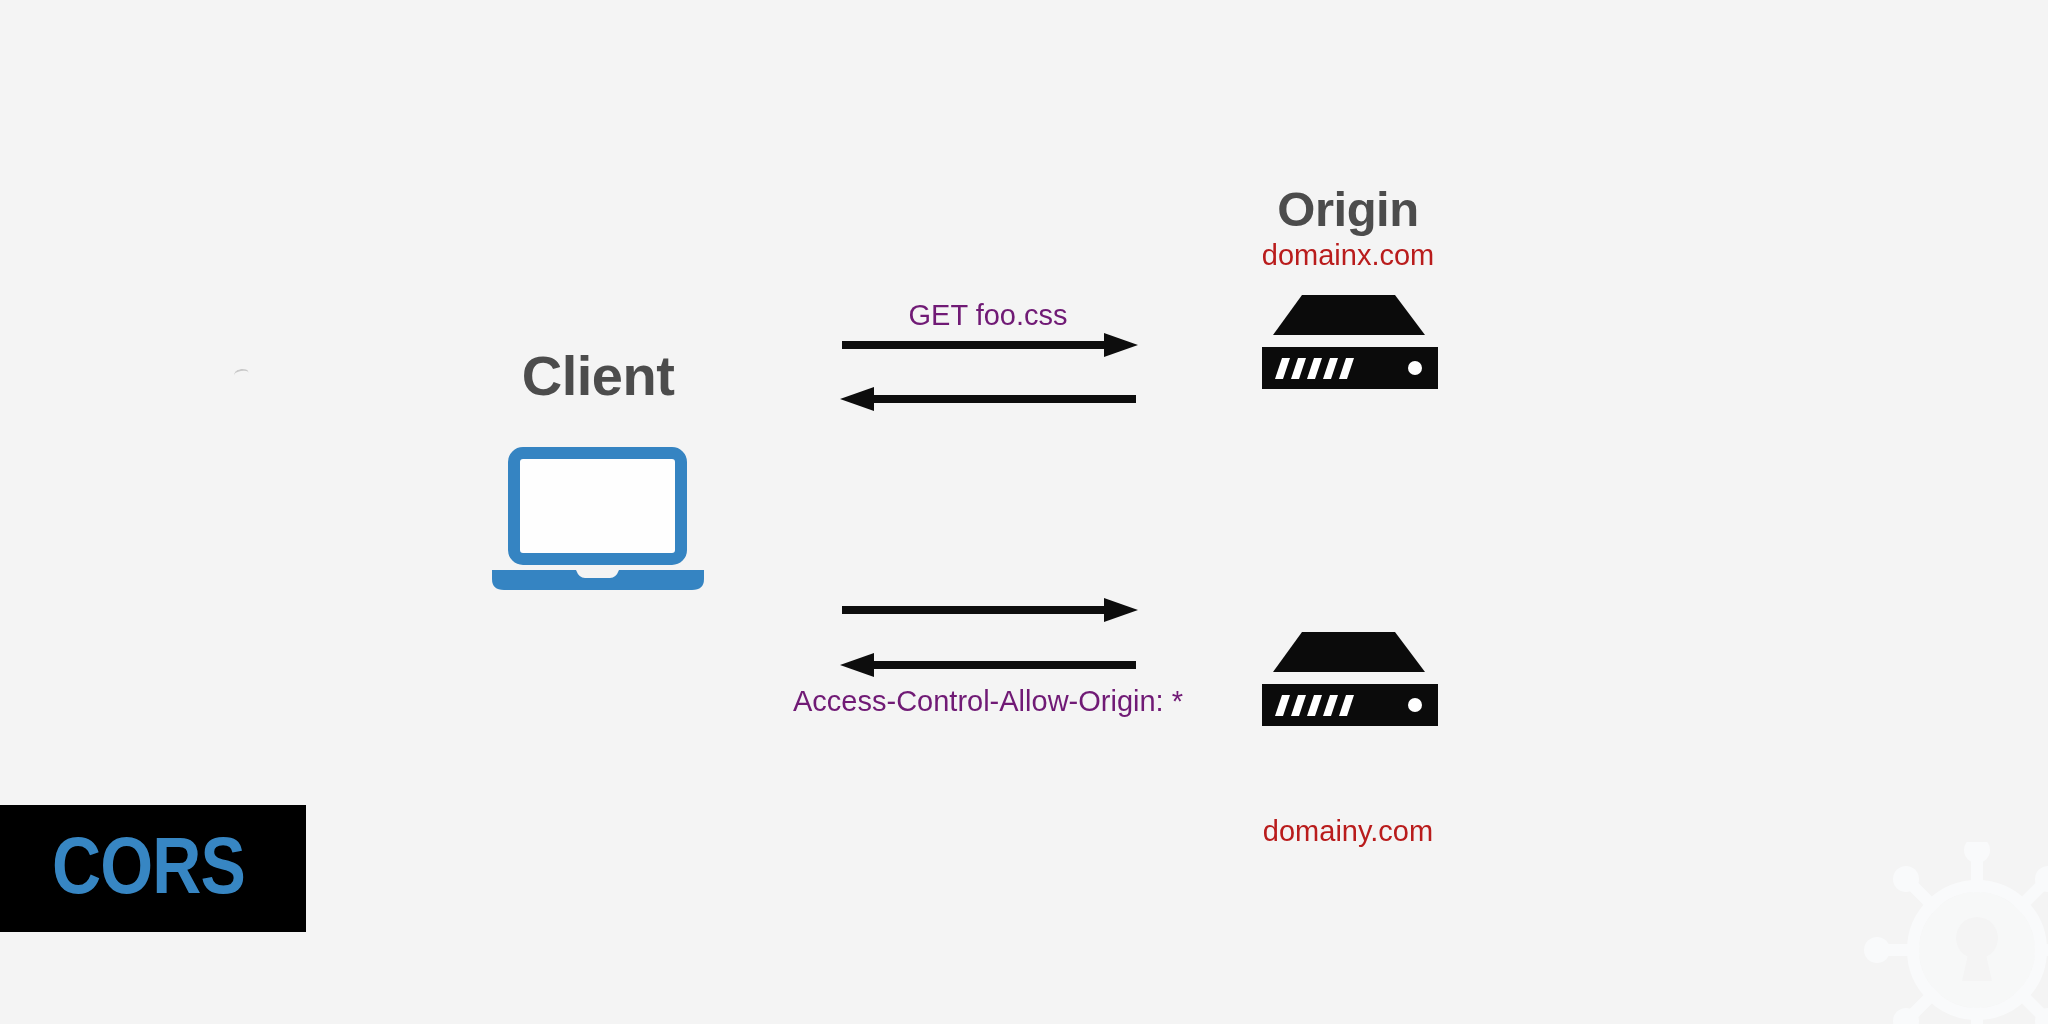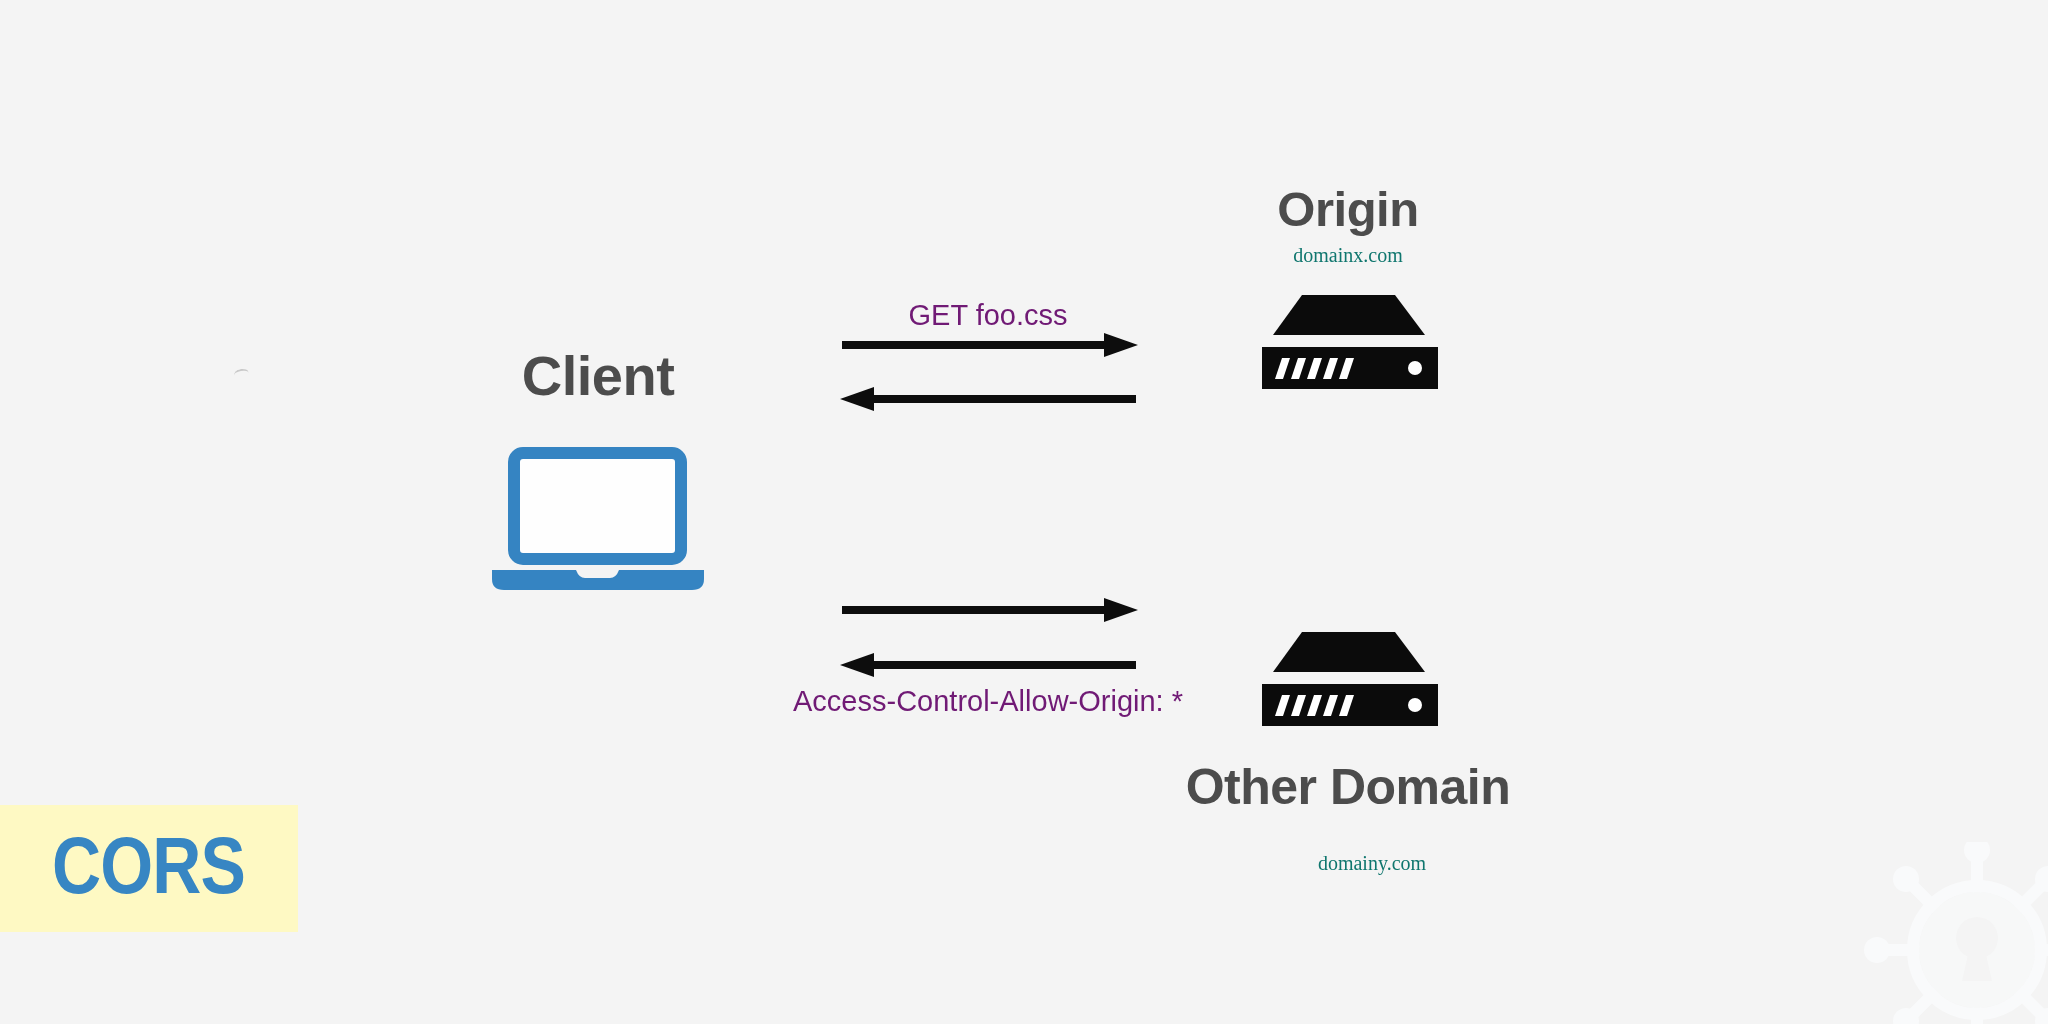--- a/index.html
+++ b/index.html
@@ -25,28 +25,28 @@
     color: #4c4c4c;
     white-space: nowrap;
     line-height: 58px;
     letter-spacing: -0.5px;
   }
   .client-title { font-size: 56px; left: 598px; top: 347px; text-align: right; }
   .origin-title { font-size: 49px; left: 1348px; top: 180px; }
   .other-title  { font-size: 50px; left: 1348px; top: 758px; }
 
   .node-domain {
-    font-family: Liberation Serif, serif;
-    font-size: 20px;
-    color: #0f766e;
+    font-family: Liberation Sans, sans-serif;
+    font-size: 29px;
+    color: #b91c1c;
     white-space: nowrap;
     line-height: 38px;
   }
   .origin-domain { left: 1348px; top: 236px; }
-  .other-domain  { left: 1348px; top: 844px; margin-left: 24px; }
+  .other-domain  { left: 1348px; top: 812px; }
 
   
   .msg {
     font-size: 29px;
     color: #701a75;
     white-space: nowrap;
     line-height: 34px;
     text-align: center;
   }
   .msg-req1 { left: 988px; top: 298px; }
@@ -62,21 +62,22 @@
 
   
   .laptop-icon { left: 492px; top: 447px; }
   .server-origin { left: 1262px; top: 295px; }
   .server-other  { left: 1262px; top: 632px; }
 
   
   .badge {
     left: 0; top: 805px;
     width: 298px; height: 127px;
-    background: #fef9c3;
+    background: #000000;
+    padding-left: 8px;
   }
   .badge-label {
     position: absolute;
     left: 52px; top: 0;
     line-height: 122px;
     font-size: 80px;
     font-weight: bold;
     color: #3786c3;
     letter-spacing: -1px;
     transform: scaleX(0.85);
@@ -162,21 +163,20 @@
     <g fill="#ffffff">
       <polygon points="20,63 28,63 21,84 13,84"></polygon>
       <polygon points="36,63 44,63 37,84 29,84"></polygon>
       <polygon points="52,63 60,63 53,84 45,84"></polygon>
       <polygon points="68,63 76,63 69,84 61,84"></polygon>
       <polygon points="84,63 92,63 85,84 77,84"></polygon>
       <circle cx="153" cy="73" r="7"></circle>
     </g>
   </svg>
 
-  <div class="abs hcenter node-title other-title">Other Domain</div>
   <div class="abs hcenter node-domain other-domain">domainy.com</div>
 
   <div class="abs hcenter msg msg-req1">GET foo.css</div>
 
   <svg class="abs arrow arrow-1" width="298" height="26" viewBox="0 0 298 26">
     <line x1="2" y1="13" x2="266" y2="13" stroke="#0d0d0d" stroke-width="8"></line>
     <polygon points="264,1 298,13 264,25" fill="#0d0d0d"></polygon>
   </svg>
 
   <svg class="abs arrow arrow-2" width="298" height="26" viewBox="0 0 298 26">

